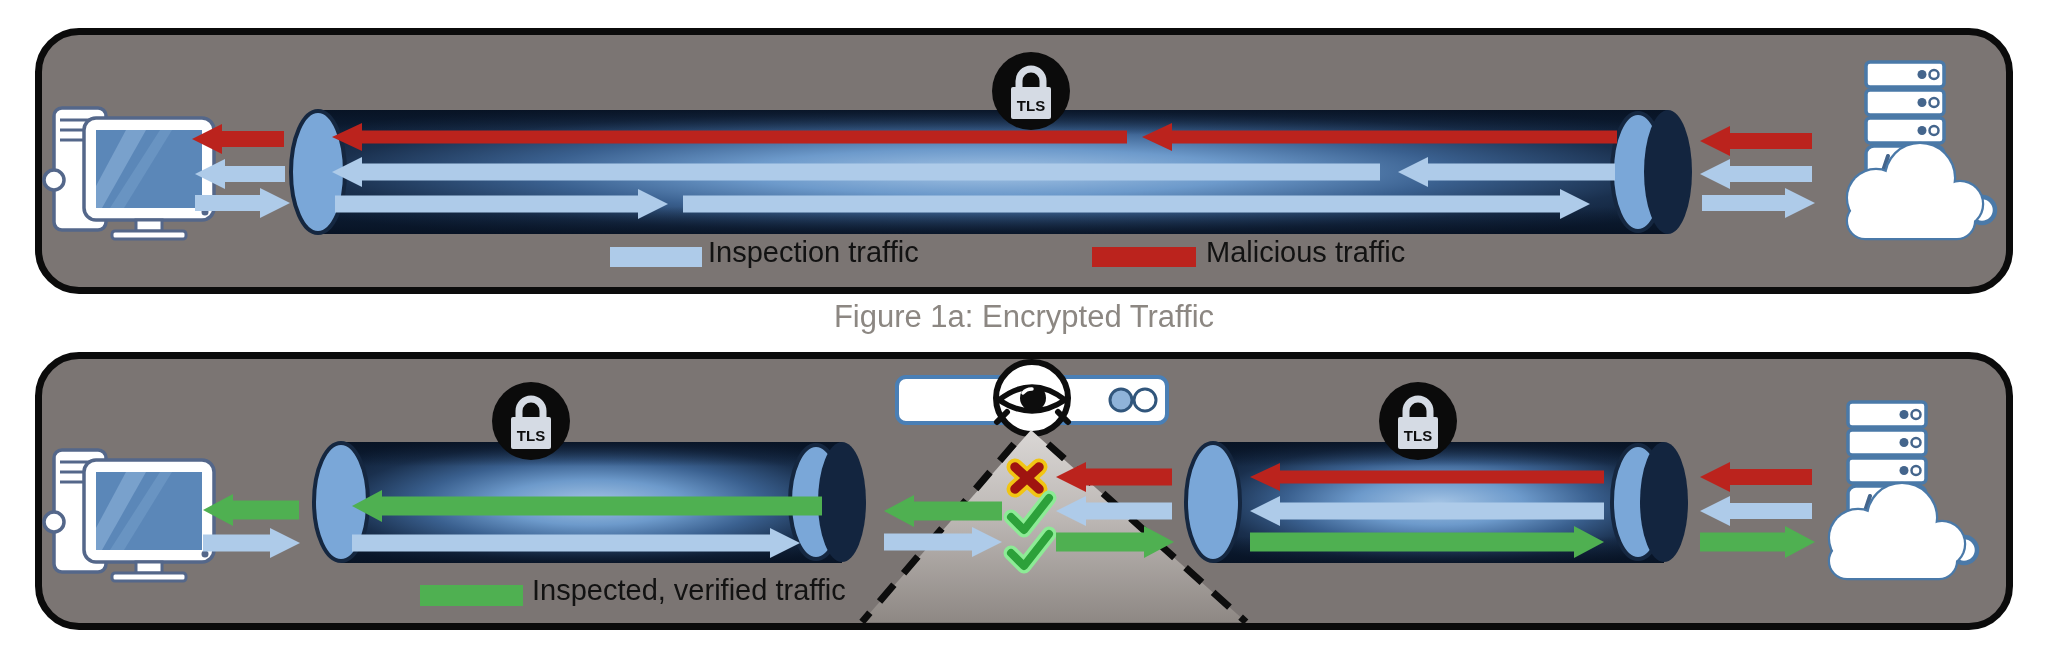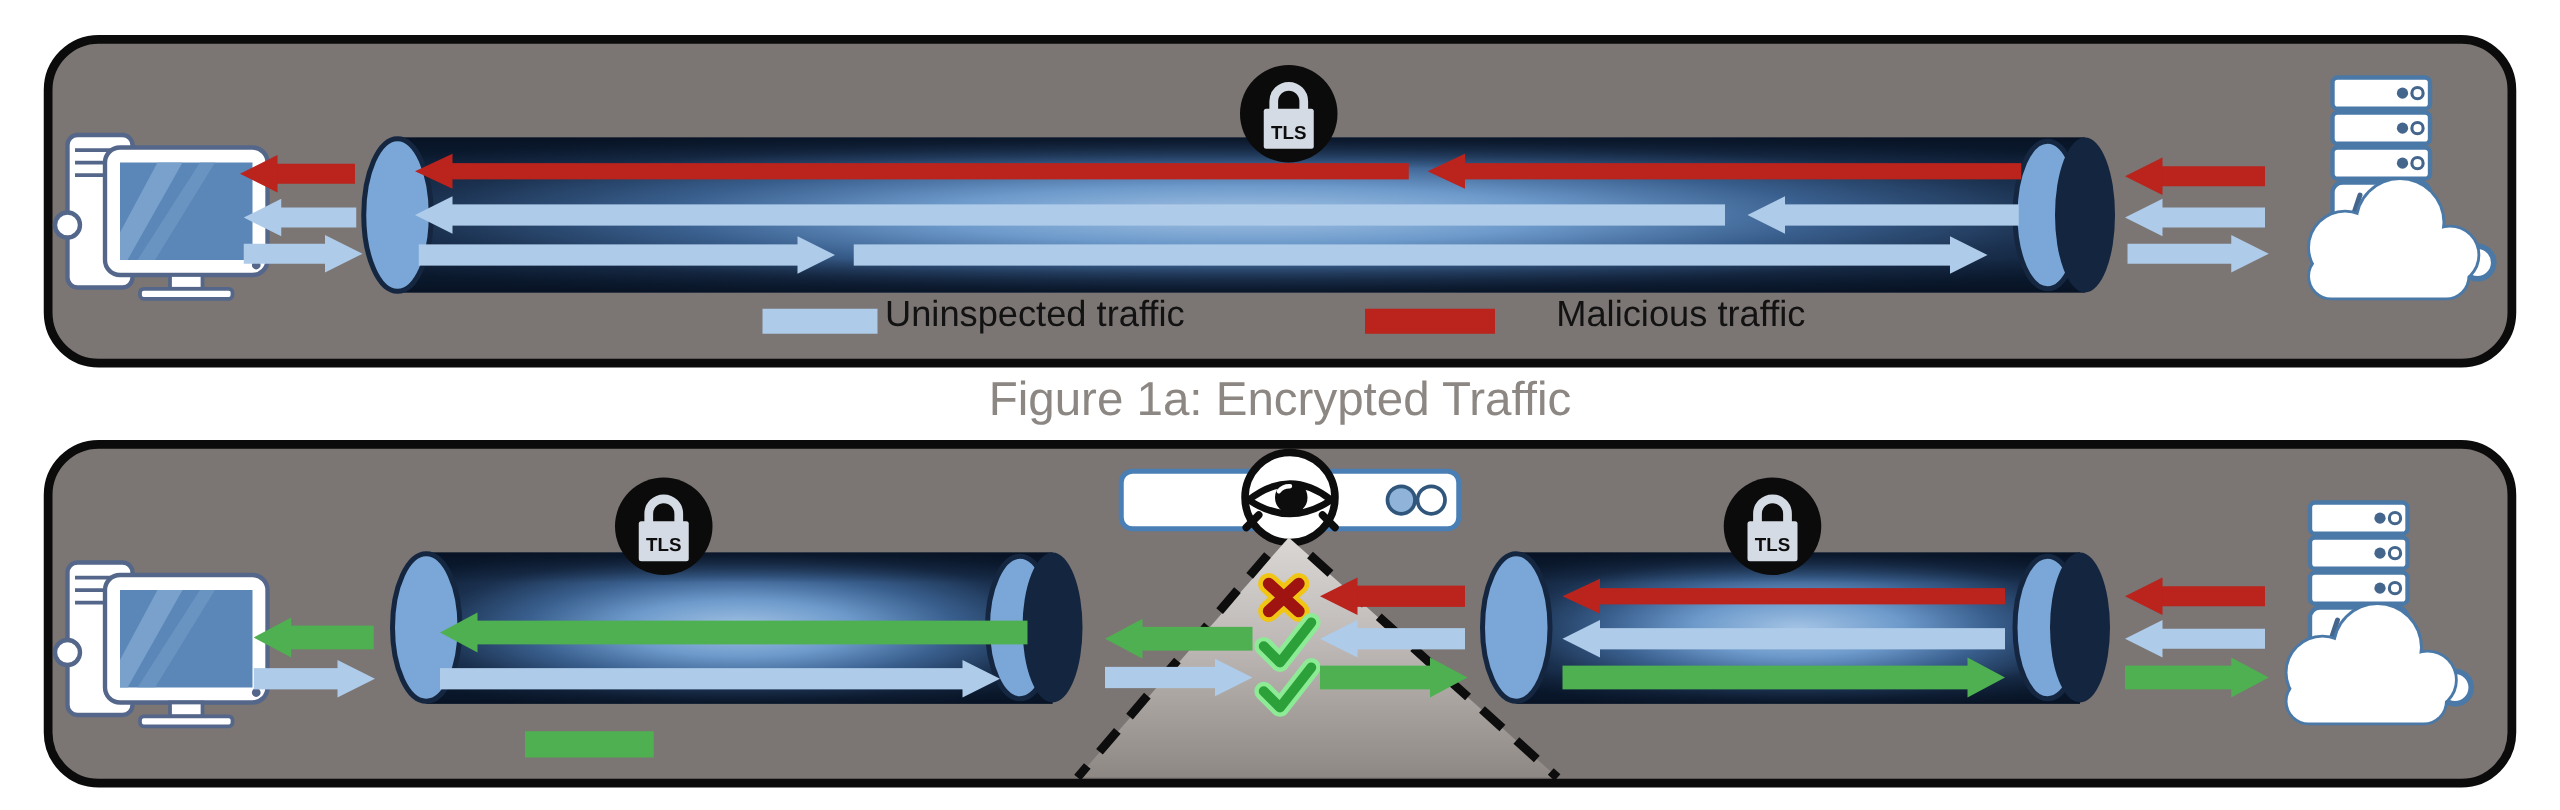--- a/index.html
+++ b/index.html
@@ -5,21 +5,21 @@
   html,body{margin:0;padding:0;background:#fff;}
   .stage{position:relative;width:2048px;height:648px;background:#fff;overflow:hidden;
          font-family:"Liberation Sans",sans-serif;}
   .abs{position:absolute;}
   .panel{position:absolute;left:35px;width:1978px;background:#7b7573;
          border:7px solid #0b0b0b;border-radius:44px;box-sizing:border-box;}
   #panel1{top:28px;height:266px;}
   #panel2{top:352px;height:278px;}
   .ptitle{position:absolute;font-size:37px;color:#1b1b1b;font-weight:400;letter-spacing:.5px;}
   .caption{position:absolute;left:0;top:299px;width:2048px;text-align:center;
-           font-size:38px;color:#8c8782;}
+           font-size:31px;color:#8c8782;}
   
   .arr{position:absolute;height:34px;--sh:16px;--hh:30px;--hw:30px;}
   .arr .shaft{position:absolute;top:50%;transform:translateY(-50%);height:var(--sh);background:var(--c);}
   .arr.left  .shaft{left:calc(var(--hw) - 2px);right:0;}
   .arr.right .shaft{left:0;right:calc(var(--hw) - 2px);}
   .arr .head{position:absolute;top:50%;transform:translateY(-50%);width:0;height:0;
              border-top:calc(var(--hh)/2) solid transparent;border-bottom:calc(var(--hh)/2) solid transparent;}
   .arr.left  .head{left:0;border-right:var(--hw) solid var(--c);}
   .arr.right .head{right:0;border-left:var(--hw) solid var(--c);}
   .red{--c:#bb231d}.blue{--c:#aecbe9}.green{--c:#4fb051}
@@ -166,23 +166,23 @@
     </g>
     <g fill="#fff">
       <circle cx="46" cy="140" r="28"></circle>
         <circle cx="90" cy="120" r="34"></circle>
         <circle cx="130" cy="146" r="22"></circle>
       <rect x="18" y="146" width="126" height="34" rx="17"></rect>
     </g>
   </svg>
 
   <div class="sw blue-sw" style="left:610px;top:247px;width:92px"></div>
-  <div class="legend-label" style="left:708px;top:236px">Uninspected traffic</div>
+  <div class="legend-label" style="left:708px;top:236px">Inspection traffic</div>
   <div class="sw red-sw" style="left:1092px;top:247px;width:104px"></div>
-  <div class="legend-label" style="left:1245px;top:236px">Malicious traffic</div>
+  <div class="legend-label" style="left:1206px;top:236px">Malicious traffic</div>
 
   <div class="caption">Figure 1a: Encrypted Traffic</div>
 
   <div class="panel" id="panel2"></div>
 
 
   <svg class="abs" style="left:48px;top:442px" width="170" height="140" viewBox="0 0 170 140">
     <rect x="6" y="8" width="52" height="122" rx="8" fill="#fff" stroke="#54678a" stroke-width="3.5"></rect>
     <path d="M12 20H50 M12 30H50 M12 40H50" stroke="#54678a" stroke-width="3" fill="none"></path>
     <circle cx="6" cy="80" r="10" fill="#fff" stroke="#54678a" stroke-width="3.5"></circle>
@@ -346,14 +346,15 @@
     </g>
     <g fill="#fff">
       <circle cx="46" cy="140" r="28"></circle>
         <circle cx="90" cy="120" r="34"></circle>
         <circle cx="130" cy="146" r="22"></circle>
       <rect x="18" y="146" width="126" height="34" rx="17"></rect>
     </g>
   </svg>
 
   <div class="sw green-sw" style="left:420px;top:585px;width:103px;height:21px"></div>
+  <div class="legend-label" style="left:532px;top:574px">Inspected, verified traffic</div>
 
 </div>
 
 </body></html>

